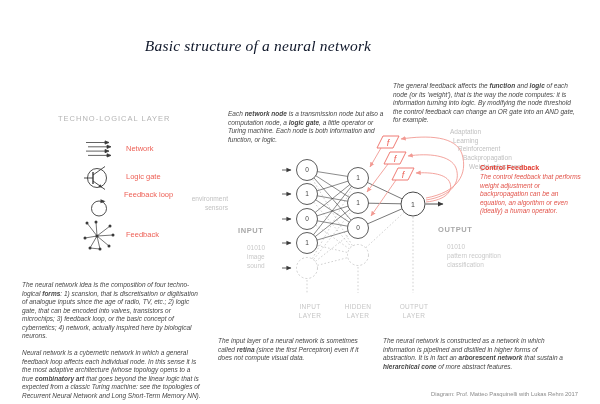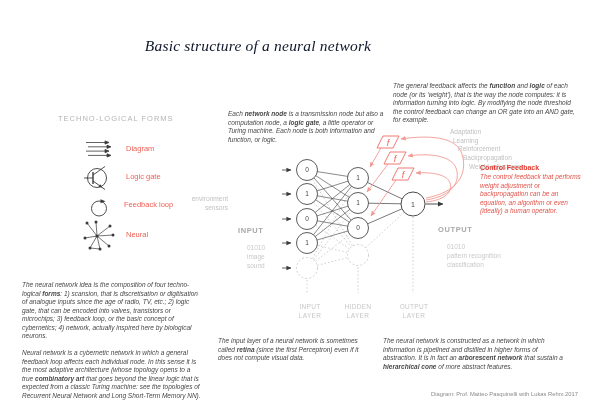--- a/index.html
+++ b/index.html
@@ -32,37 +32,37 @@
   .control-body{font-style:italic;font-size:6.5px;line-height:1.32;color:#e2544b;}
   .credit{left:380px;top:391px;width:198px;text-align:right;font-size:5.8px;color:#8a8a8a;}
   svg text{font-family:"Liberation Sans", sans-serif;}
   .overlay{left:0;top:0;pointer-events:none;}
 </style>
 </head>
 <body>
 
 <div class="abs title">Basic structure of a neural network</div>
 
-<div class="abs panel-heading">TECHNO-LOGICAL FORMS</div>
+<div class="abs panel-heading">TECHNO-LOGICAL LAYER</div>
 
 <div class="abs" style="left:86px;top:140px;">
   <svg width="27" height="18" viewBox="0 0 27 18">
     <g stroke="#3a3a3a" stroke-width="0.8" fill="#3a3a3a">
       <line x1="0" y1="2.5" x2="19" y2="2.5"></line>
         <polygon points="19,0.9 23,2.5 19,4.1"></polygon>
       <line x1="2" y1="6.8" x2="21" y2="6.8"></line>
         <polygon points="21,5.2 25,6.8 21,8.4"></polygon>
       <line x1="0" y1="11.1" x2="19" y2="11.1"></line>
         <polygon points="19,9.5 23,11.1 19,12.7"></polygon>
       <line x1="2" y1="15.4" x2="21" y2="15.4"></line>
         <polygon points="21,13.8 25,15.4 21,17"></polygon>
     </g>
   </svg>
 </div>
-<div class="abs form-label" style="left:126px;top:144px;">Diagram</div>
+<div class="abs form-label" style="left:126px;top:144px;">Network</div>
 
 <div class="abs" style="left:83px;top:163px;">
   <svg width="30" height="30" viewBox="0 0 30 30">
     <g stroke="#3a3a3a" stroke-width="0.9" fill="none">
       <circle cx="14" cy="15" r="9.5"></circle>
       <line x1="1" y1="15" x2="10" y2="15"></line>
       <line x1="10" y1="9" x2="10" y2="21" stroke-width="1.4"></line>
       <line x1="10" y1="12" x2="22" y2="3.5"></line>
       <line x1="10" y1="18" x2="22" y2="26.5"></line>
     </g>
@@ -70,21 +70,21 @@
   </svg>
 </div>
 <div class="abs form-label" style="left:126px;top:172px;">Logic gate</div>
 
 <div class="abs" style="left:88px;top:196px;">
   <svg width="23" height="23" viewBox="0 0 23 23">
     <circle cx="11" cy="12.5" r="7.5" stroke="#3a3a3a" stroke-width="0.9" fill="none"></circle>
     <polygon points="12.5,3.2 17.5,5.2 12.5,7.2" fill="#3a3a3a"></polygon>
   </svg>
 </div>
-<div class="abs form-label" style="left:124px;top:200px;">Feedback loop</div>
+<div class="abs form-label" style="left:124px;top:190px;">Feedback loop</div>
 
 <div class="abs" style="left:83px;top:220px;">
   <svg width="33" height="31" viewBox="0 0 33 31">
     <g stroke="#3a3a3a" stroke-width="0.7">
       <line x1="14" y1="16" x2="4" y2="3"></line>
         <line x1="14" y1="16" x2="13" y2="2"></line>
       <line x1="14" y1="16" x2="27" y2="6"></line>
         <line x1="14" y1="16" x2="2" y2="18"></line>
       <line x1="14" y1="16" x2="30" y2="15"></line>
         <line x1="14" y1="16" x2="7" y2="28"></line>
@@ -98,21 +98,21 @@
         <circle cx="27" cy="6" r="1.5"></circle>
       <circle cx="2" cy="18" r="1.5"></circle>
         <circle cx="30" cy="15" r="1.5"></circle>
         <circle cx="7" cy="28" r="1.5"></circle>
       <circle cx="17" cy="29" r="1.5"></circle>
         <circle cx="26" cy="26" r="1.5"></circle>
         <circle cx="14" cy="16" r="1.6"></circle>
     </g>
   </svg>
 </div>
-<div class="abs form-label" style="left:126px;top:230px;">Neural</div>
+<div class="abs form-label" style="left:126px;top:230px;">Feedback</div>
 
 <div class="abs note" style="left:22px;top:281px;width:180px;">
   <p>The neural network idea is the composition of four techno-logical <b>forms</b>: 1) scansion, that is discretisation or digitisation of analogue inputs since the age of radio, TV, etc.; 2) logic gate, that can be encoded into valves, transistors or microchips; 3) feedback loop, or the basic concept of cybernetics; 4) network, actually inspired here by biological neurons.</p>
   <p>Neural network is a cybernetic network in which a general feedback loop affects each individual node. In this sense it is the most adaptive architecture (whose topology opens to a true <b>combinatory art</b> that goes beyond the linear logic that is expected from a classic Turing machine: see the topologies of Recurrent Neural Network and Long Short-Term Memory NN).</p>
 </div>
 
 <div class="abs note" style="left:228px;top:110px;width:158px;">Each <b>network node</b> is a transmission node but also a computation node, a <b>logic gate</b>, a little operator or Turing machine. Each node is both information and function, or logic.</div>
 
 <div class="abs note" style="left:393px;top:82px;width:188px;">The general feedback affects the <b>function</b> and <b>logic</b> of each node (or its 'weight'), that is the way the node computes: it is information turning into logic. By modifying the node threshold the control feedback can change an OR gate into an AND gate, for example.</div>
 

